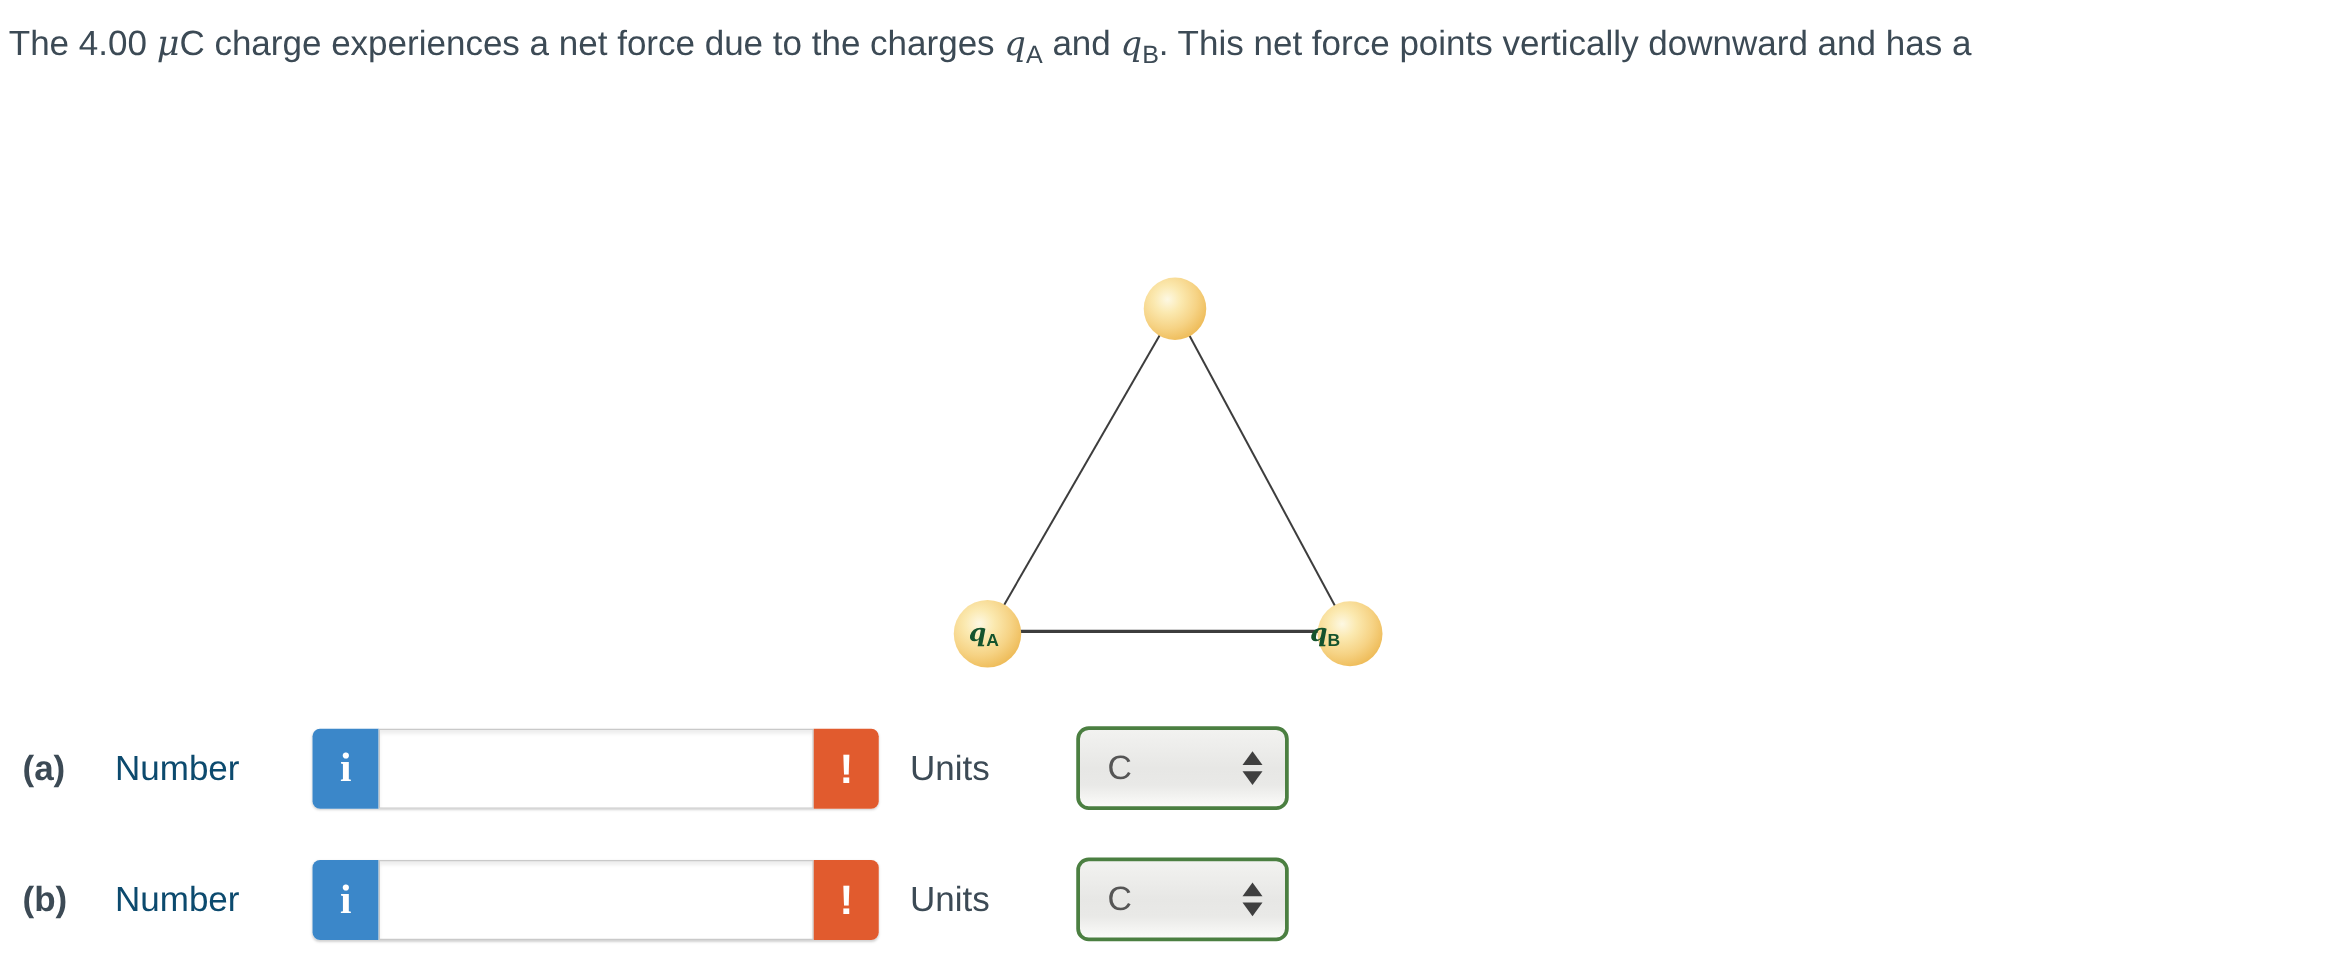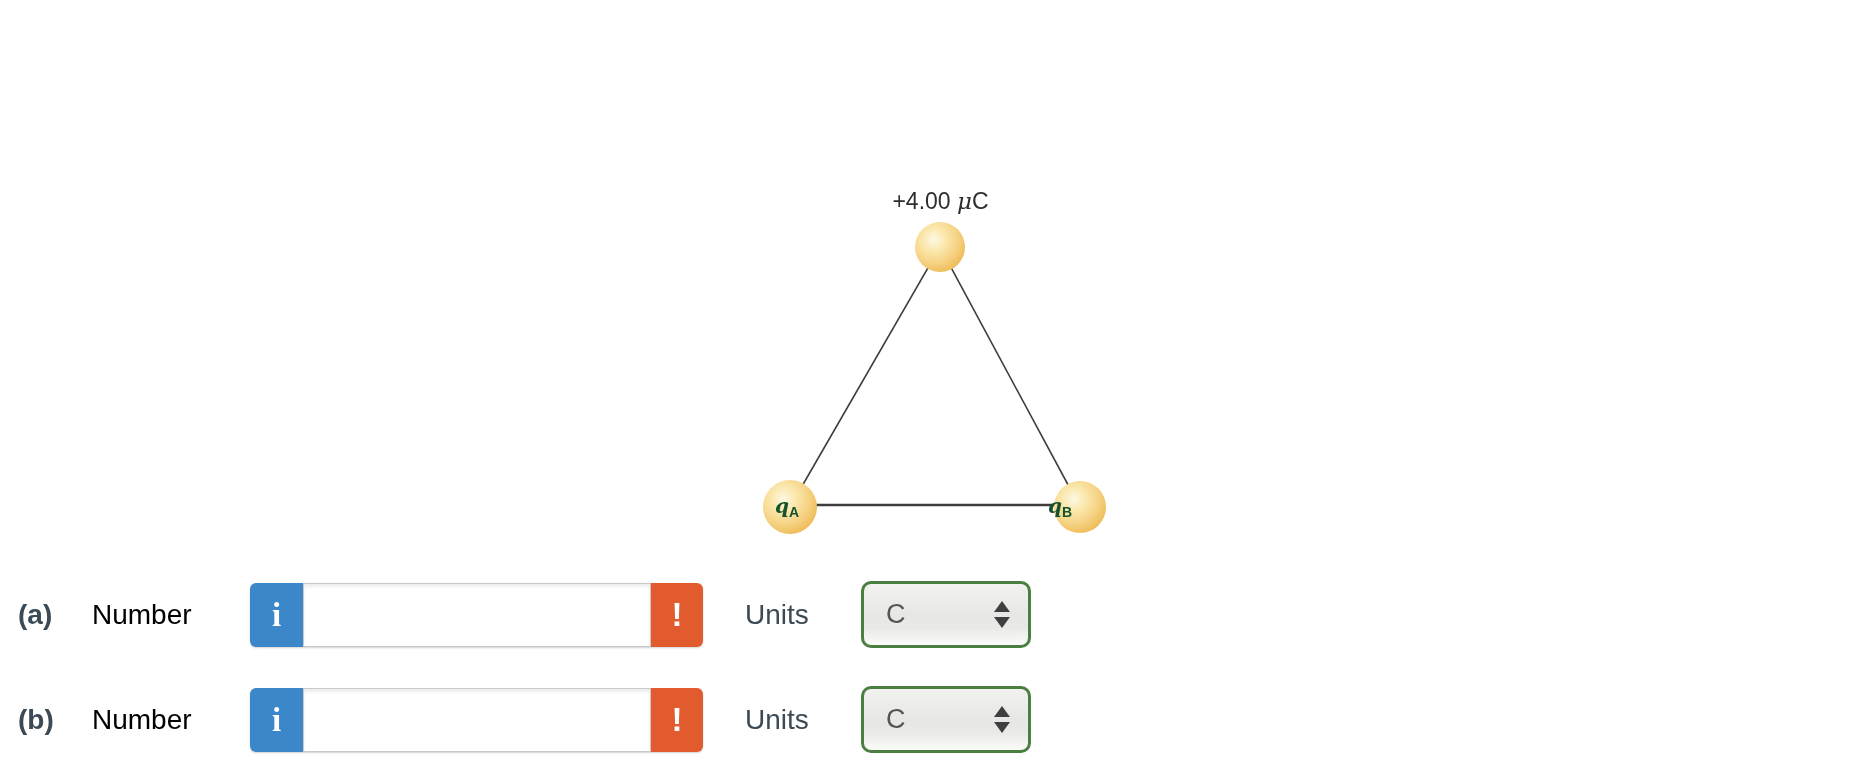--- a/index.html
+++ b/index.html
@@ -31,22 +31,22 @@
   .charge-label-right { left:360px; top:326px; }
 
   
   .answer-row { position:absolute; left:0; width:1100px; height:67px; }
   .row-a { top:581px; }
   .row-b { top:686px; }
 
   .part-label   { position:absolute; left:18px;  top:0; line-height:67px;
                   font-size:28px; font-weight:bold; color:#3c4a55; }
   .number-label { position:absolute; left:92px;  top:0; line-height:67px;
-                  font-size:28px; color:#000000; }
-  .units-label  { position:absolute; left:745px; top:0; line-height:67px;
+                  font-size:28px; color:#0c4a6e; }
+  .units-label  { position:absolute; left:728px; top:0; line-height:67px;
                   font-size:28px; color:#3c4a55; }
 
   .input-group { position:absolute; left:250px; top:2px; height:64px;
                  display:flex; box-shadow:0 1px 2px rgba(0,0,0,0.18); border-radius:6px; }
   .info-btn  { width:53px; height:64px; background:#3b87c9; border:none;
                border-radius:6px 0 0 6px; color:#ffffff; cursor:pointer;
                font-family:"Liberation Serif", serif; font-weight:bold; font-size:33px;
                display:flex; align-items:center; justify-content:center; }
   .answer-input { width:348px; height:64px; border:1px solid #c9c9c9;
                   box-shadow:inset 0 3px 3px rgba(0,0,0,0.07);
@@ -65,20 +65,21 @@
   .select-arrows .up   { width:0; height:0; border-left:8px solid transparent;
                          border-right:8px solid transparent; border-bottom:11px solid #3f3f3f;
                          margin-bottom:5px; }
   .select-arrows .down { width:0; height:0; border-left:8px solid transparent;
                          border-right:8px solid transparent; border-top:11px solid #3f3f3f; }
 </style>
 </head>
 <body>
 
 <div class="problem">
+  <div class="pline"><span>The 4.00 </span><span class="mu">μ</span><span>C charge experiences a net force due to the charges </span><span class="qvar">q</span><span class="sub">A</span><span> and </span><span class="qvar">q</span><span class="sub">B</span><span>. This net force points vertically downward and has a</span></div>
 </div>
 
 <div class="diagram">
   <svg width="440" height="380" viewBox="0 0 440 380">
     <defs>
       <radialGradient id="sphereGrad" cx="38%" cy="35%" r="72%">
         <stop offset="0%" stop-color="#fdf8e3"></stop>
         <stop offset="30%" stop-color="#fbe9b0"></stop>
         <stop offset="65%" stop-color="#f6d385"></stop>
         <stop offset="100%" stop-color="#edb852"></stop>
@@ -86,21 +87,20 @@
     </defs>
 
     <line x1="240" y1="67" x2="90" y2="327" stroke="#3d3d3d" stroke-width="1.6"></line>
     <line x1="240" y1="67" x2="380" y2="327" stroke="#3d3d3d" stroke-width="1.6"></line>
     <line x1="90" y1="325" x2="380" y2="325" stroke="#3d3d3d" stroke-width="2.6"></line>
 
     <circle cx="240" cy="67" r="25" fill="url(#sphereGrad)"></circle>
     <circle cx="90" cy="327" r="27" fill="url(#sphereGrad)"></circle>
     <circle cx="380" cy="327" r="26" fill="url(#sphereGrad)"></circle>
   </svg>
-  <div class="top-charge-label"><span>+4.00 </span><span class="mu">μ</span><span>C</span></div>
   <div class="charge-label charge-label-left"><span class="qvar">q</span><span class="sub">A</span></div>
   <div class="charge-label charge-label-right"><span class="qvar">q</span><span class="sub">B</span></div>
 </div>
 
 <div class="answer-row row-a">
   <div class="part-label">(a)</div>
   <div class="number-label">Number</div>
   <div class="input-group">
     <button class="info-btn">
         <span>i</span>

